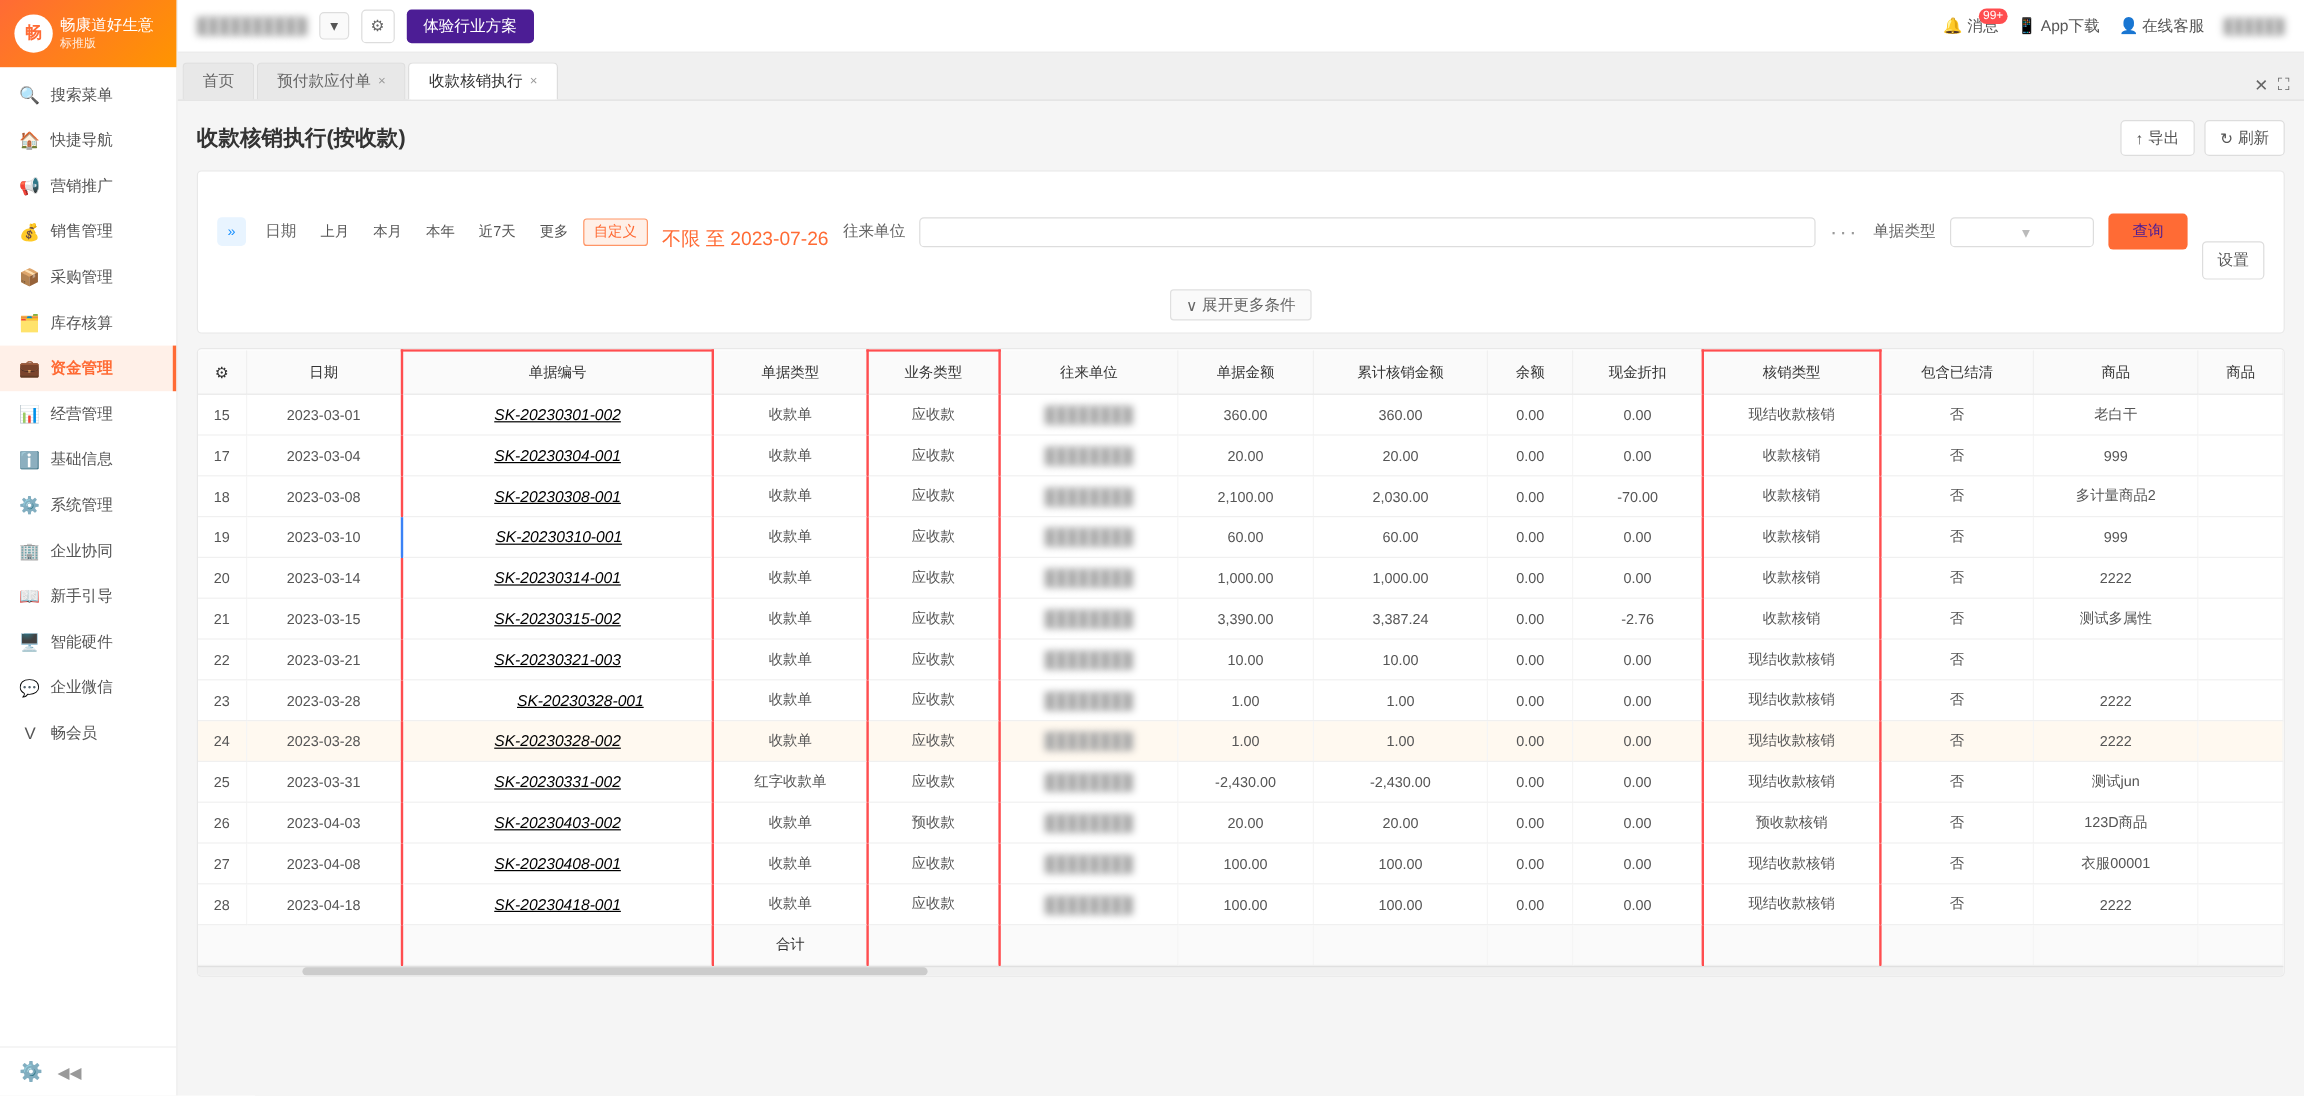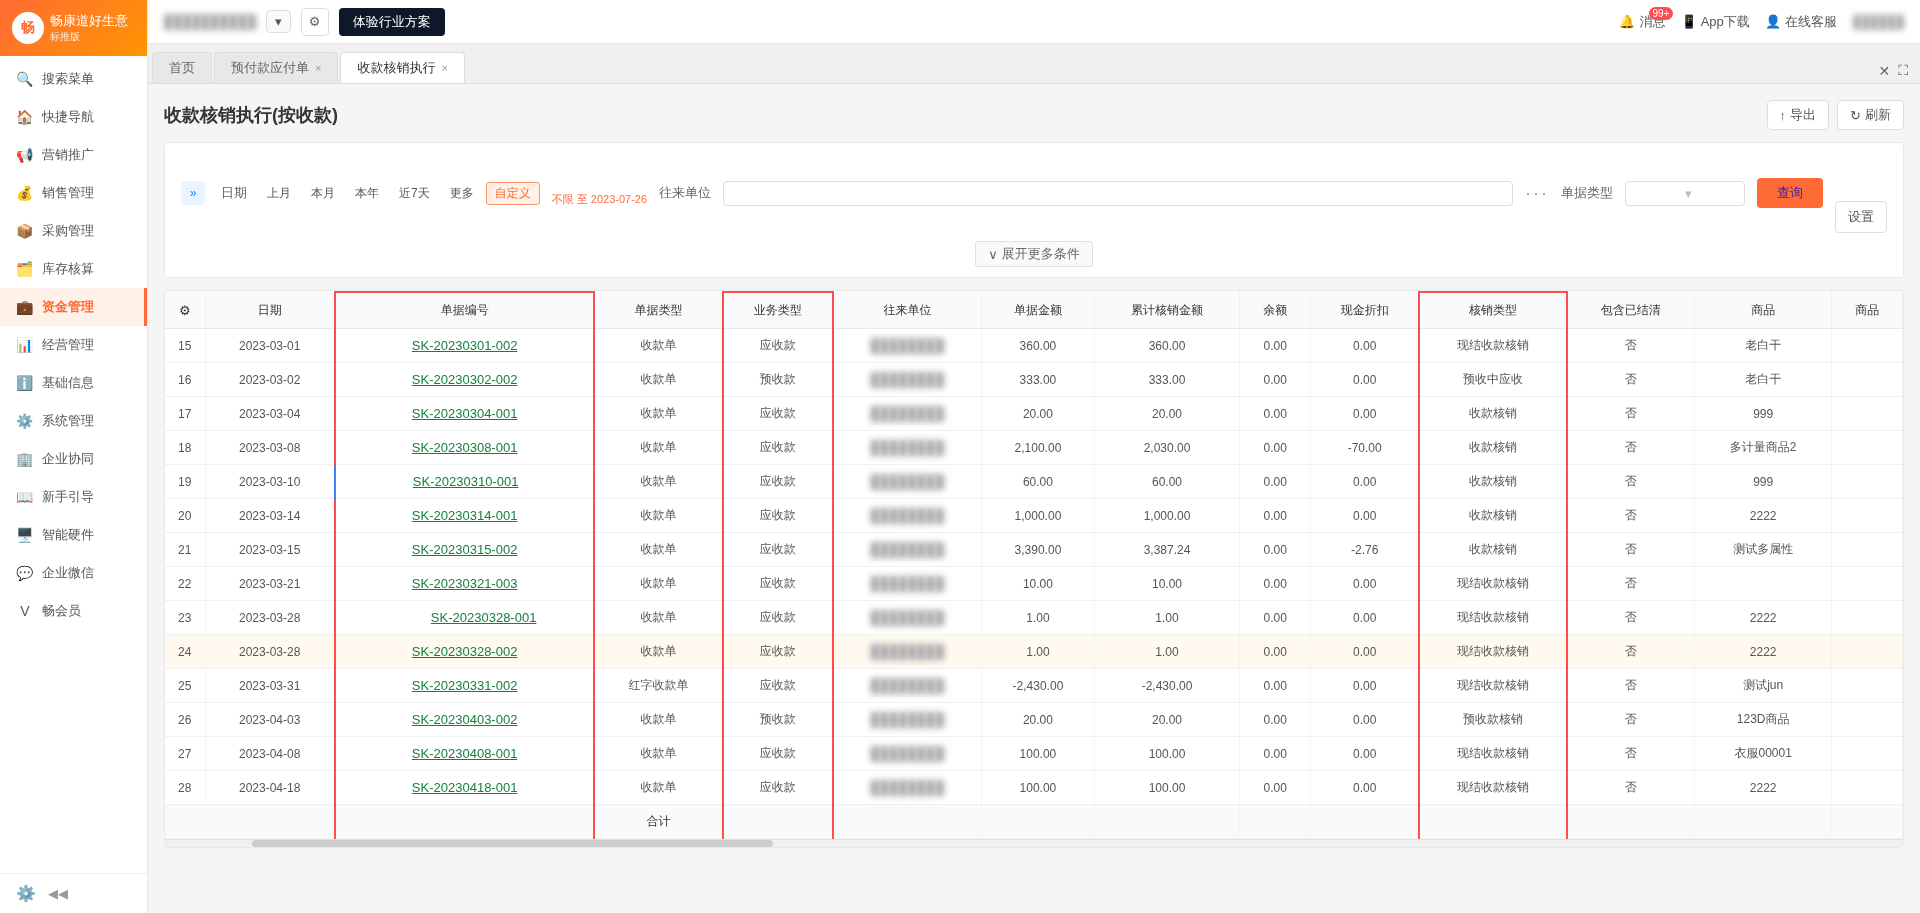--- a/index.html
+++ b/index.html
@@ -66,21 +66,21 @@
       padding: 3px 8px; cursor: pointer; color: #555;
       background: #fafafa;
     }
     .topbar-settings-btn {
       width: 28px; height: 28px; border-radius: 4px;
       border: 1px solid #ddd; background: #fff;
       display: flex; align-items: center; justify-content: center;
       cursor: pointer; color: #666;
     }
     .topbar-solution-btn {
-      background: #0f172a; color: #fff;
+      background: #4c1d95; color: #fff;
       border: none; border-radius: 4px;
       padding: 5px 14px; cursor: pointer; font-size: 13px;
     }
     .topbar-right { display: flex; align-items: center; gap: 16px; }
     .topbar-notification { position: relative; cursor: pointer; color: #555; }
     .topbar-badge {
       position: absolute; top: -6px; right: -8px;
       background: #ff4d4f; color: #fff;
       border-radius: 10px; font-size: 10px; padding: 1px 4px;
     }
@@ -135,21 +135,21 @@
     .filter-label { color: #666; font-size: 13px; }
     .filter-date-btns { display: flex; gap: 4px; align-items: center; }
     .filter-date-btn {
       padding: 2px 8px; border-radius: 3px; cursor: pointer;
       color: #555; font-size: 12px; border: none; background: transparent;
     }
     .filter-date-btn.custom {
       background: #fff0e8; color: #ff6b35; border: 1px solid #ff9566;
       border-radius: 3px; padding: 2px 8px;
     }
-    .filter-date-range { color: #ff6b35; font-size: 11px; margin-top: 12px; }
+    .filter-date-range { color: #ff6b35; font-size: 16px; margin-top: 12px; }
     .filter-input {
       border: 1px solid #ddd; border-radius: 4px; padding: 4px 8px;
       color: #555; outline: none; flex: 1; min-width: 140px;
     }
     .filter-select-wrap {
       display: flex; align-items: center;
       border: 1px solid #ddd; border-radius: 4px;
       padding: 4px 8px; min-width: 120px; cursor: pointer;
       background: #fff;
     }
@@ -183,21 +183,21 @@
       text-align: center;
     }
     .data-table td {
       padding: 8px 10px; border-bottom: 1px solid #f0f0f0;
       border-right: 1px solid #f5f5f5; color: #555; font-size: 12px;
       text-align: center; white-space: nowrap;
     }
     .data-table tr.highlighted td { background: #fff9f0; }
     .data-table tr.total-row td { background: #fafafa; font-weight: 500; color: #333; }
 
-    .link-text { color: #15803d; cursor: pointer; text-decoration: underline; }
+    .link-text { color: #000000; cursor: pointer; text-decoration: underline; font-style: italic; }
     .negative { color: #ff4d4f; }
     .blurred { color: transparent; text-shadow: 0 0 6px #aaa; user-select: none; }
 
     
     .table-scroll-indicator {
       height: 8px; background: #f0f0f0; border-top: 1px solid #e0e0e0;
       position: relative; cursor: pointer;
     }
     .table-scroll-thumb {
       width: 30%; height: 100%; background: #ccc; border-radius: 4px;
@@ -422,38 +422,20 @@
       <td class="">360.00</td>
       <td class="">360.00</td>
       <td>0.00</td>
       <td class="">0.00</td>
       <td style="border-left:2px solid #ff4d4f;border-right:2px solid #ff4d4f;">现结收款核销</td>
       <td>否</td>
       <td>老白干</td>
       <td></td>
     </tr>
             <tr>
-      <td>16</td>
-      <td>2023-03-02</td>
-      <td style="border-left:2px solid #ff4d4f;border-right:2px solid #ff4d4f;">
-        <span class="link-text">SK-20230302-002</span>
-      </td>
-      <td>收款单</td>
-      <td style="border-left:2px solid #ff4d4f;border-right:2px solid #ff4d4f;">预收款</td>
-      <td><span class="blurred">████████</span></td>
-      <td class="">333.00</td>
-      <td class="">333.00</td>
-      <td>0.00</td>
-      <td class="">0.00</td>
-      <td style="border-left:2px solid #ff4d4f;border-right:2px solid #ff4d4f;">预收中应收</td>
-      <td>否</td>
-      <td>老白干</td>
-      <td></td>
-    </tr>
-            <tr>
       <td>17</td>
       <td>2023-03-04</td>
       <td style="border-left:2px solid #ff4d4f;border-right:2px solid #ff4d4f;">
         <span class="link-text">SK-20230304-001</span>
       </td>
       <td>收款单</td>
       <td style="border-left:2px solid #ff4d4f;border-right:2px solid #ff4d4f;">应收款</td>
       <td><span class="blurred">████████</span></td>
       <td class="">20.00</td>
       <td class="">20.00</td>

